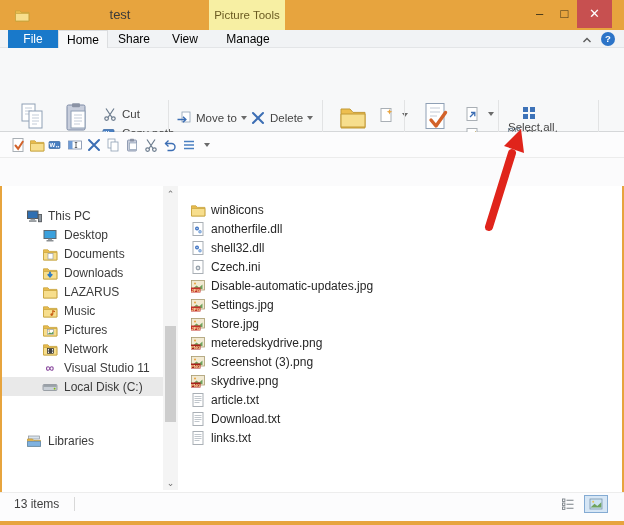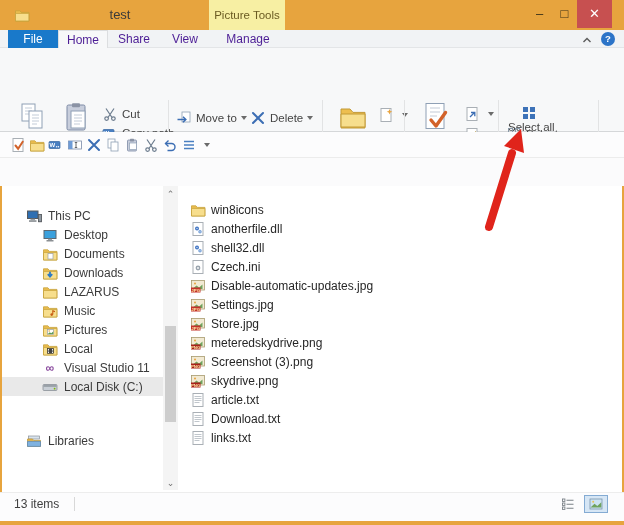--- a/index.html
+++ b/index.html
@@ -7,21 +7,21 @@
   #window{position:relative;width:624px;height:525px;background:#E7A43E;outline:1px solid #B9852B;overflow:hidden;}
   .abs{position:absolute;}
   
   #titlebar{left:0;top:0;width:624px;height:30px;background:#E7A43E;}
   #title{left:60px;top:0;width:120px;height:30px;line-height:30px;text-align:center;font-size:13px;color:#3A3A3A;}
   #ctx-tab{left:209px;top:0;width:76px;height:30px;background:#F7EFA3;text-align:center;line-height:30px;font-size:11.5px;color:#6B5B22;}
   .winbtn{top:0;height:28px;text-align:center;color:#3A2F17;font-size:13px;line-height:28px;cursor:default;}
   #btn-close{background:#C75050;color:#fff;}
   
   #tabstrip{left:0;top:30px;width:624px;height:18px;background:#F1F3F5;border-bottom:1px solid #E3E5E7;}
-  .tab{top:30px;height:18px;line-height:18px;text-align:center;font-size:12px;color:#4c1d95;}
+  .tab{top:30px;height:18px;line-height:18px;text-align:center;font-size:12px;color:#000000;}
   #tab-file{background:#1979CA;color:#fff;}
   #tab-home{background:#F7F8F9;border:1px solid #DCDEE0;border-bottom:none;}
   
   #ribbon{left:0;top:48px;width:624px;height:84px;background:#F7F8F9;border-bottom:1px solid #D5D7D9;}
   .rdiv{top:52px;width:1px;height:72px;background:#E2E3E4;}
   .grouplabel{top:115px;height:13px;line-height:13px;text-align:center;font-size:11px;color:#8B8B8B;}
   .bigbtn{top:53px;height:60px;display:flex;flex-direction:column;align-items:center;font-size:11.5px;color:#444;}
   .bigbtn .blabel{margin-top:2px;text-align:center;line-height:12px;}
   .smbtn{height:18px;display:flex;align-items:center;font-size:11.5px;color:#444;white-space:nowrap;}
   .smbtn .i16{margin-right:4px;}
@@ -427,21 +427,21 @@
             <path d="M1.5 3.8h4.4l1.4 1.6h7.6v8.6h-13.4z" fill="#EDBE4F" stroke="#C7A23B" stroke-width=".8"></path>
             <path d="M1.5 6.4h13.4v7.6h-13.4z" fill="#F7DE8D" stroke="#C7A23B" stroke-width=".8"></path>
             <rect x="5.5" y="7.5" width="6" height="4.8" fill="#444" stroke="#222" stroke-width=".5"></rect>
             <rect x="6" y="8" width="1" height=".9" fill="#FFF"></rect>
             <rect x="6" y="9.5" width="1" height=".9" fill="#FFF"></rect>
             <rect x="6" y="11" width="1" height=".9" fill="#FFF"></rect>
             <rect x="10" y="8" width="1" height=".9" fill="#FFF"></rect>
             <rect x="10" y="9.5" width="1" height=".9" fill="#FFF"></rect>
             <rect x="10" y="11" width="1" height=".9" fill="#FFF"></rect>
           </svg></span>
-      <span>Local</span>
+      <span>Network</span>
     </div>
     <div class="navrow abs" style="left:40px;top:172px;width:122px;">
       <span class="i16"><svg width="100%" height="100%" viewBox="0 0 16 16" xmlns="http://www.w3.org/2000/svg">
             <text x="8" y="11.5" font-size="12" font-weight="bold" fill="#8A4B9E" text-anchor="middle">∞</text>
           </svg></span>
       <span>Visual Studio 11</span>
     </div>
     <div class="navrow sel abs" style="left:0px;top:191px;width:161px;padding-left:40px;">
       <span class="i16"><svg width="100%" height="100%" viewBox="0 0 16 16" xmlns="http://www.w3.org/2000/svg">
             <rect x="1" y="5.5" width="14" height="6" rx="1" fill="#C9CFD6" stroke="#8A9097" stroke-width=".8"></rect>

